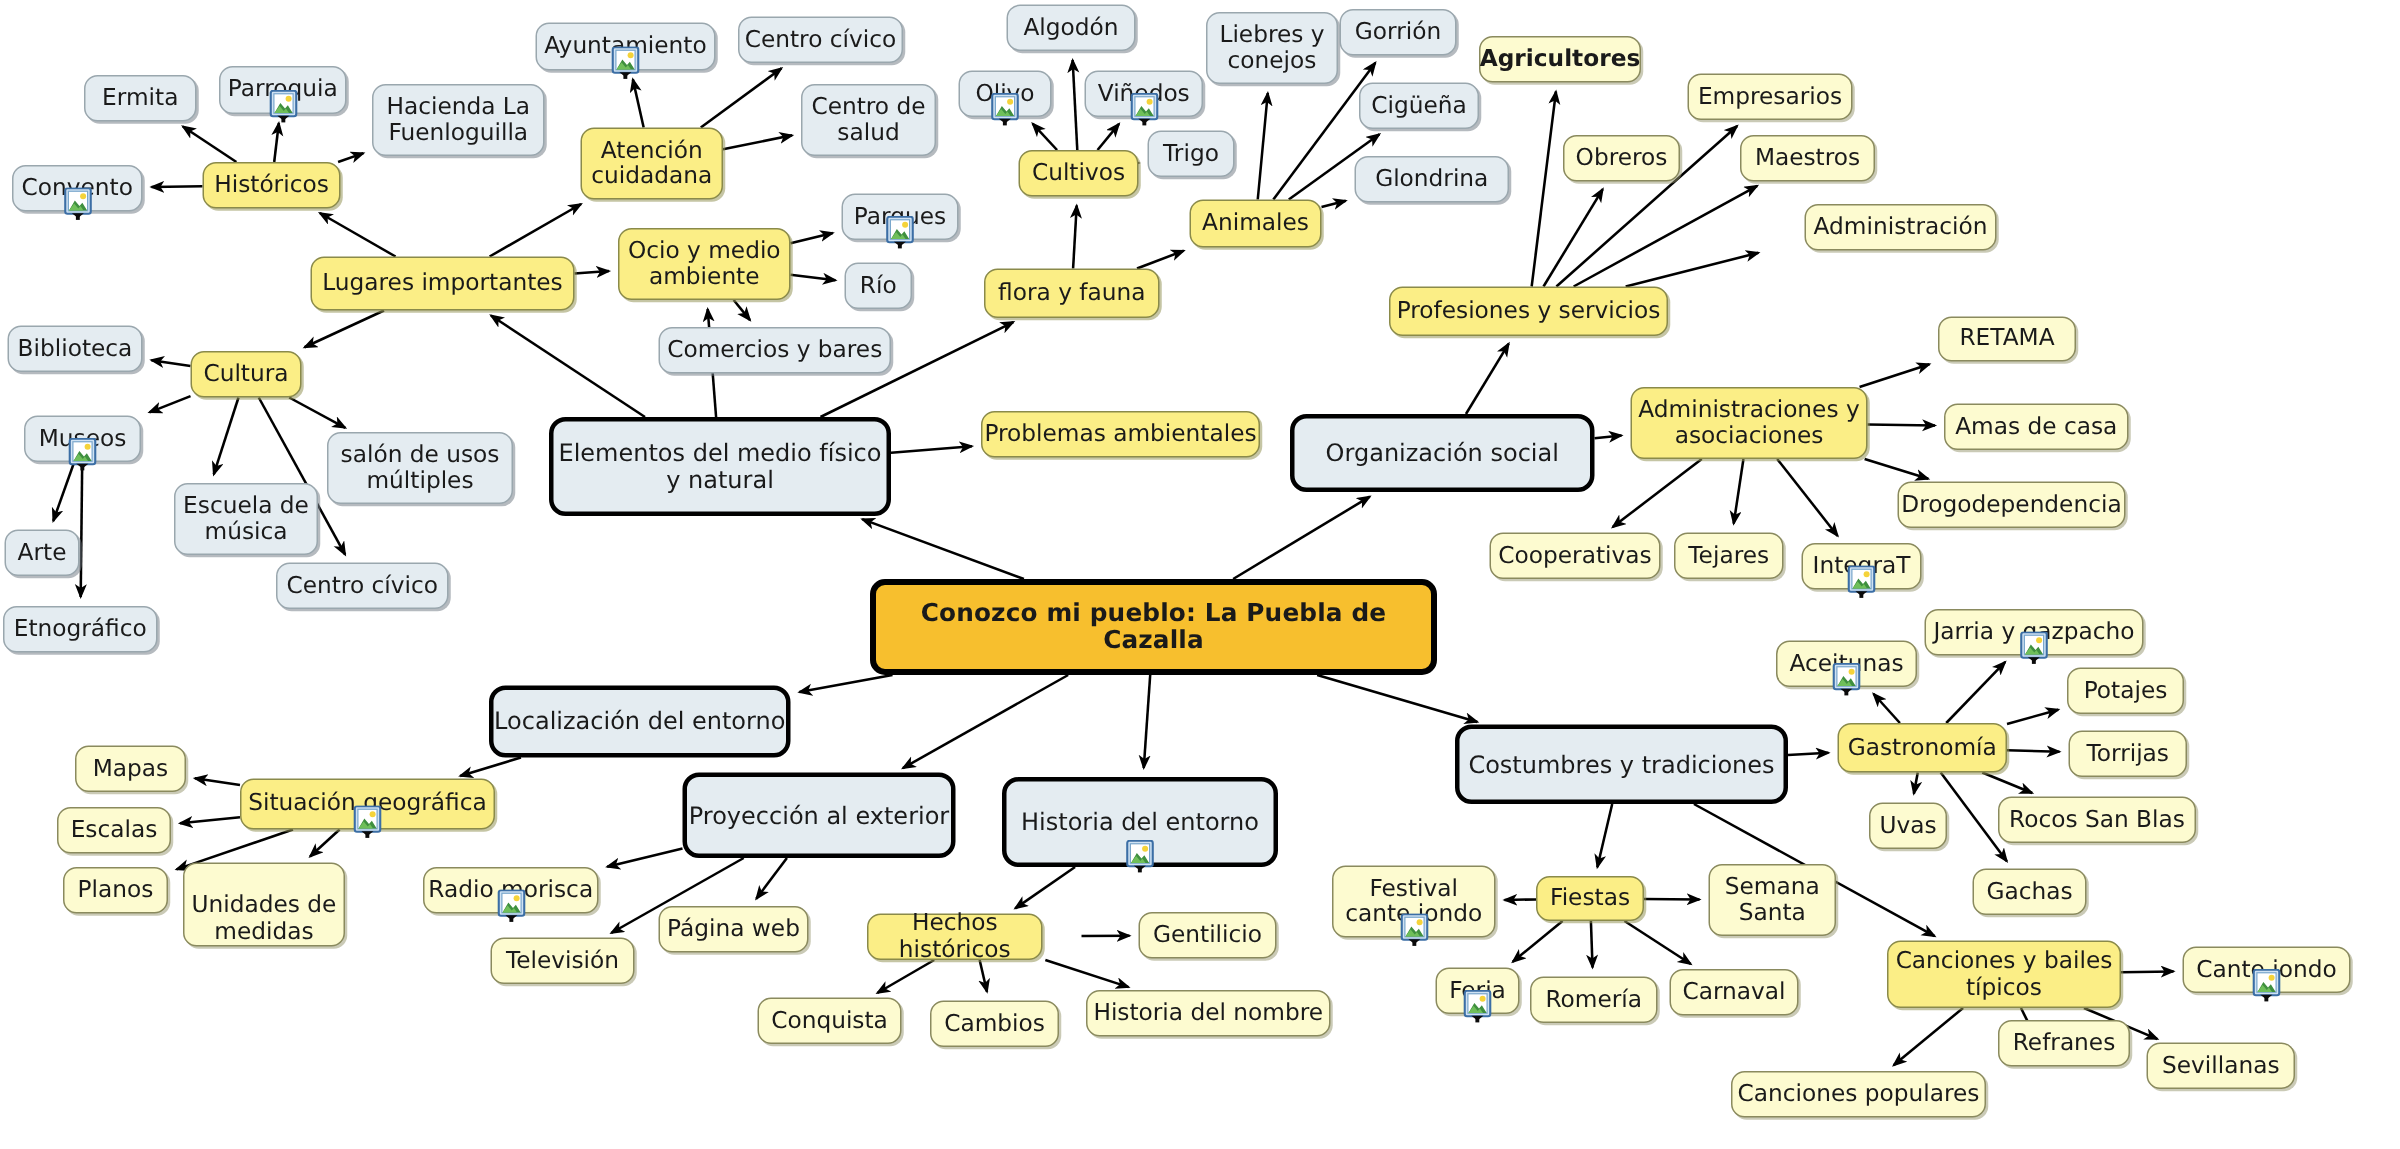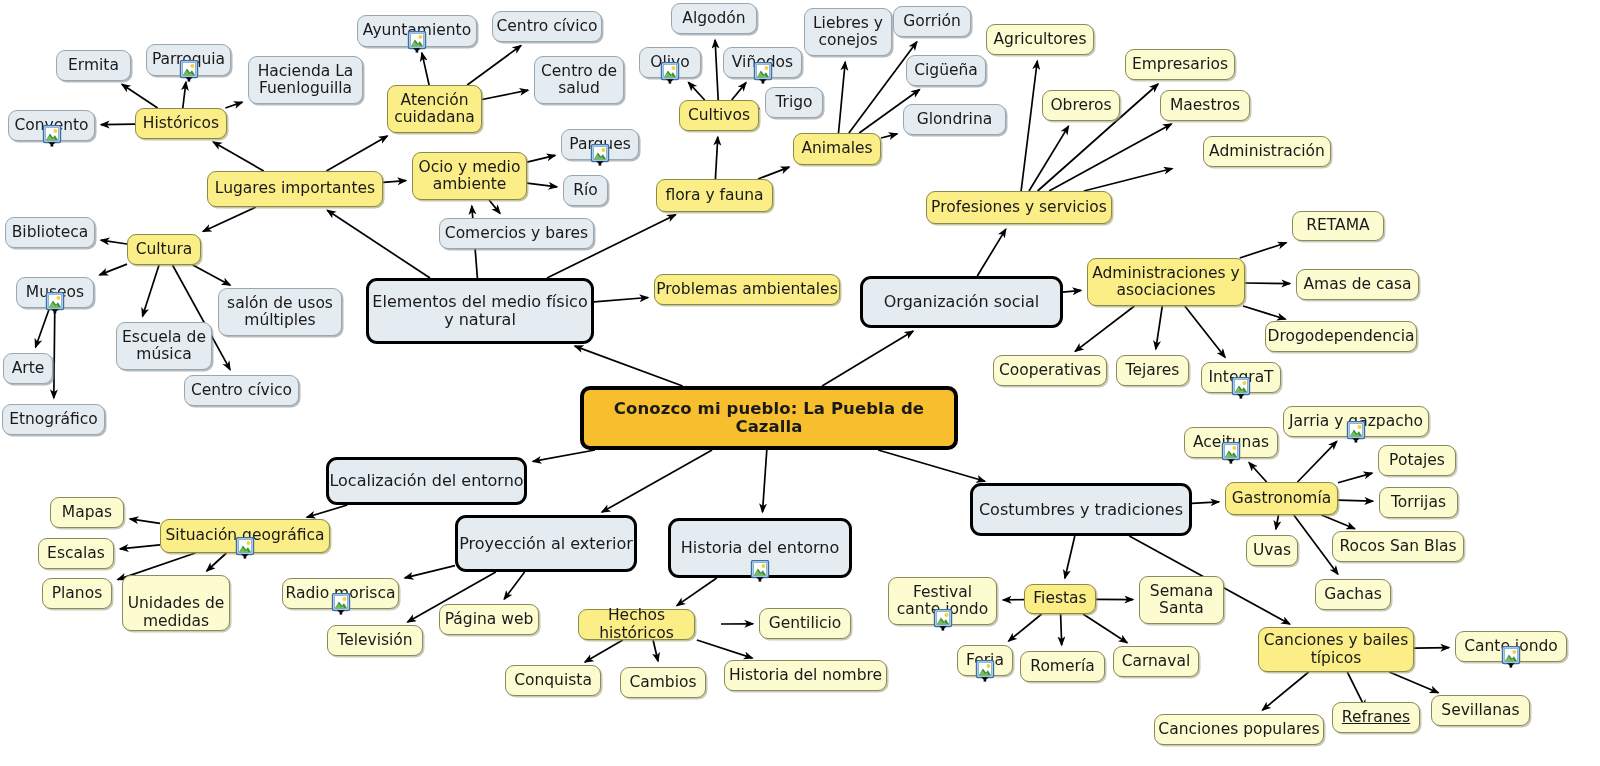--- a/index.html
+++ b/index.html
@@ -308,21 +308,21 @@
             <path d="M5.0 15.3 L8.4 10.6 L11.2 14.0 L12.6 12.4 L14.7 15.3 Z" fill="#6fbf5a"></path>
             <rect x="9.6" y="17.6" width="2.6" height="4.0" fill="#0b0b0b"></rect>
             <path d="M6.9 17.2 L14.9 17.2 L11.0 20.4 Z" fill="#0b0b0b"></path>
           </svg></span></div>
       <div class="node n-blue" style="left: 765px; top: 87px; width: 58px; height: 31px;"><span class="lbl">Trigo</span></div>
       <div class="node n-blue" style="left: 804px; top: 8px; width: 88px; height: 48px;"><span class="lbl">Liebres y
 conejos</span></div>
       <div class="node n-blue" style="left: 893px; top: 6px; width: 78px; height: 31px;"><span class="lbl">Gorrión</span></div>
       <div class="node n-blue" style="left: 906px; top: 55px; width: 80px; height: 31px;"><span class="lbl">Cigüeña</span></div>
       <div class="node n-blue" style="left: 903px; top: 104px; width: 103px; height: 31px;"><span class="lbl">Glondrina</span></div>
-      <div class="node n-yellow" style="left: 986px; top: 24px; width: 108px; height: 31px;"><span class="lbl">Agricultores</span></div>
+      <div class="node n-yellow" style="left: 986px; top: 24px; width: 108px; height: 31px; font-weight: bold;"><span class="lbl">Agricultores</span></div>
       <div class="node n-yellow" style="left: 1125px; top: 49px; width: 110px; height: 31px;"><span class="lbl">Empresarios</span></div>
       <div class="node n-yellow" style="left: 1042px; top: 90px; width: 78px; height: 31px;"><span class="lbl">Obreros</span></div>
       <div class="node n-yellow" style="left: 1160px; top: 90px; width: 90px; height: 31px;"><span class="lbl">Maestros</span></div>
       <div class="node n-yellow" style="left: 1175px; top: 136px; width: 128px; height: 31px; margin-left: 28px;"><span class="lbl">Administración</span></div>
       <div class="node n-yellow" style="left: 1292px; top: 211px; width: 92px; height: 30px;"><span class="lbl">RETAMA</span></div>
       <div class="node n-yellow" style="left: 1296px; top: 269px; width: 123px; height: 31px;"><span class="lbl">Amas de casa</span></div>
       <div class="node n-yellow" style="left: 1265px; top: 321px; width: 152px; height: 31px;"><span class="lbl">Drogodependencia</span></div>
       <div class="node n-yellow" style="left: 993px; top: 355px; width: 114px; height: 31px;"><span class="lbl">Cooperativas</span></div>
       <div class="node n-yellow" style="left: 1116px; top: 355px; width: 73px; height: 31px;"><span class="lbl">Tejares</span></div>
       <div class="node n-yellow" style="left: 1201px; top: 362px; width: 80px; height: 31px;"><span class="lbl">IntegraT</span><span class="picicon"><svg viewBox="0 0 22 26" width="22" height="26">
@@ -384,21 +384,21 @@
             <rect x="2.5" y="0.5" width="17" height="17" rx="1.5" fill="#cfe2f3" stroke="#3b6ea5" stroke-width="1.4"></rect>
             <rect x="4.6" y="2.5" width="12.8" height="13" fill="#ffffff" stroke="#7aa7cc" stroke-width="0.8"></rect>
             <circle cx="14.4" cy="5.9" r="2.0" fill="#f5d33a"></circle>
             <path d="M5.0 15.3 L8.9 8.6 L12.0 12.4 L13.9 10.2 L17.1 15.3 Z" fill="#3f8f3f"></path>
             <path d="M5.0 15.3 L8.4 10.6 L11.2 14.0 L12.6 12.4 L14.7 15.3 Z" fill="#6fbf5a"></path>
             <rect x="9.6" y="17.6" width="2.6" height="4.0" fill="#0b0b0b"></rect>
             <path d="M6.9 17.2 L14.9 17.2 L11.0 20.4 Z" fill="#0b0b0b"></path>
           </svg></span></div>
       <div class="node n-yellow" style="left: 1431px; top: 695px; width: 99px; height: 31px;"><span class="lbl">Sevillanas</span></div>
       <div class="node n-yellow" style="left: 1154px; top: 714px; width: 170px; height: 31px;"><span class="lbl">Canciones populares</span></div>
-      <div class="node n-yellow" style="left: 1332px; top: 702px; width: 88px; height: 31px; text-decoration: underline;"><span class="lbl">Refranes</span></div>
+      <div class="node n-yellow" style="left: 1332px; top: 680px; width: 88px; height: 31px;"><span class="lbl">Refranes</span></div>
       <div class="node n-yellow" style="left: 50px; top: 497px; width: 74px; height: 31px;"><span class="lbl">Mapas</span></div>
       <div class="node n-yellow" style="left: 38px; top: 538px; width: 76px; height: 31px;"><span class="lbl">Escalas</span></div>
       <div class="node n-yellow" style="left: 42px; top: 578px; width: 70px; height: 31px;"><span class="lbl">Planos</span></div>
       <div class="node n-yellow" style="left: 122px; top: 575px; width: 108px; height: 56px; justify-content: flex-end;"><span class="lbl">Unidades de
 medidas</span></div>
       <div class="node n-yellow" style="left: 282px; top: 578px; width: 117px; height: 31px;"><span class="lbl">Radio morisca</span><span class="picicon"><svg viewBox="0 0 22 26" width="22" height="26">
             <rect x="2.5" y="0.5" width="17" height="17" rx="1.5" fill="#cfe2f3" stroke="#3b6ea5" stroke-width="1.4"></rect>
             <rect x="4.6" y="2.5" width="12.8" height="13" fill="#ffffff" stroke="#7aa7cc" stroke-width="0.8"></rect>
             <circle cx="14.4" cy="5.9" r="2.0" fill="#f5d33a"></circle>
             <path d="M5.0 15.3 L8.9 8.6 L12.0 12.4 L13.9 10.2 L17.1 15.3 Z" fill="#3f8f3f"></path>

